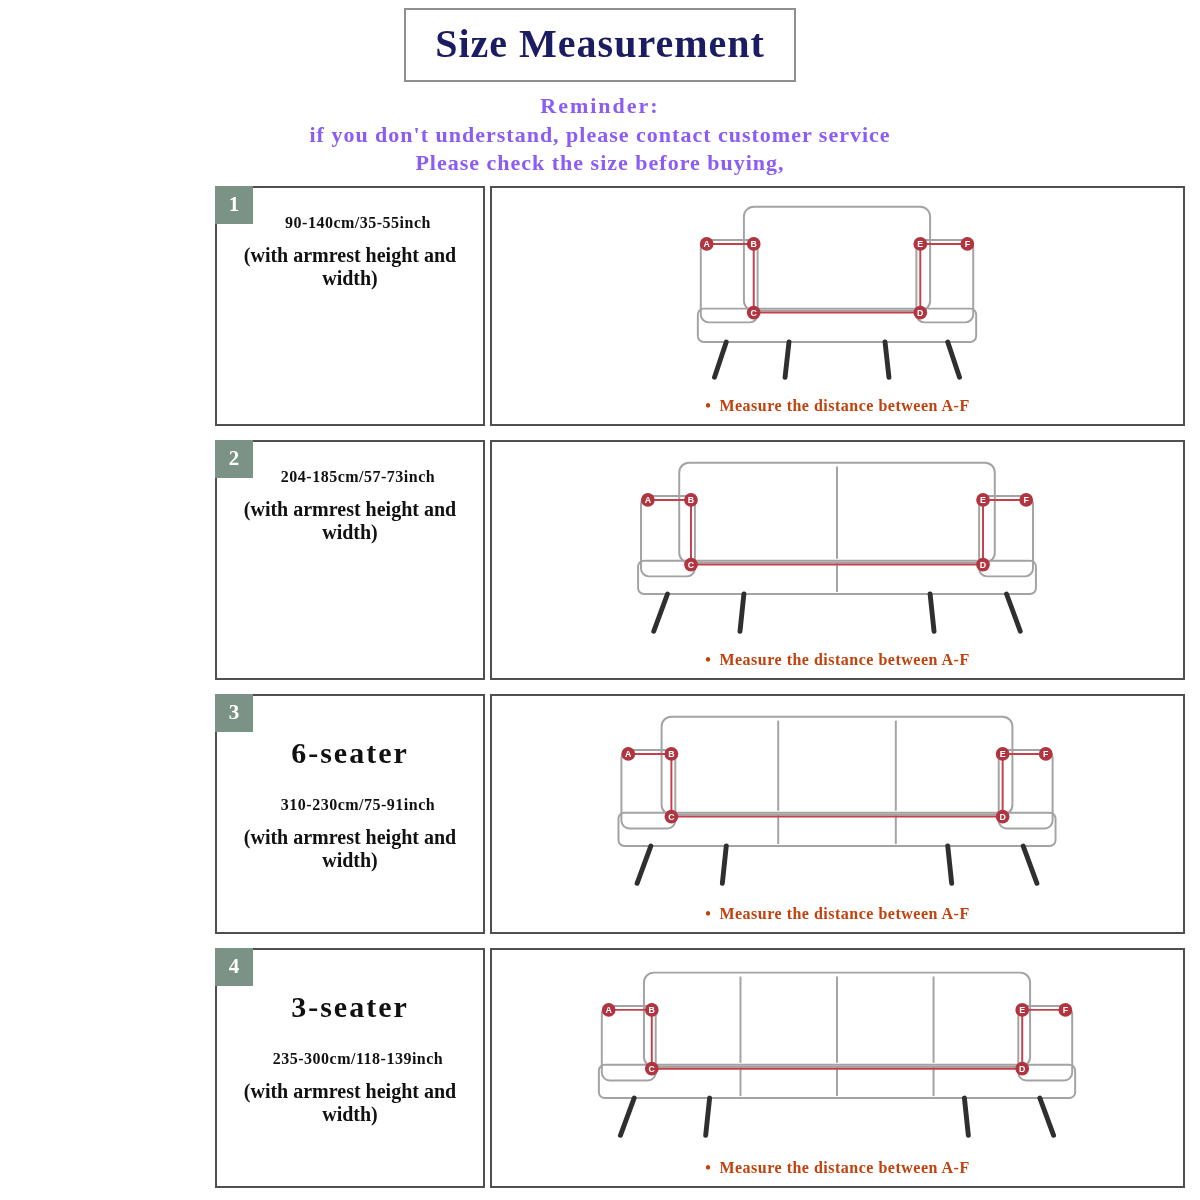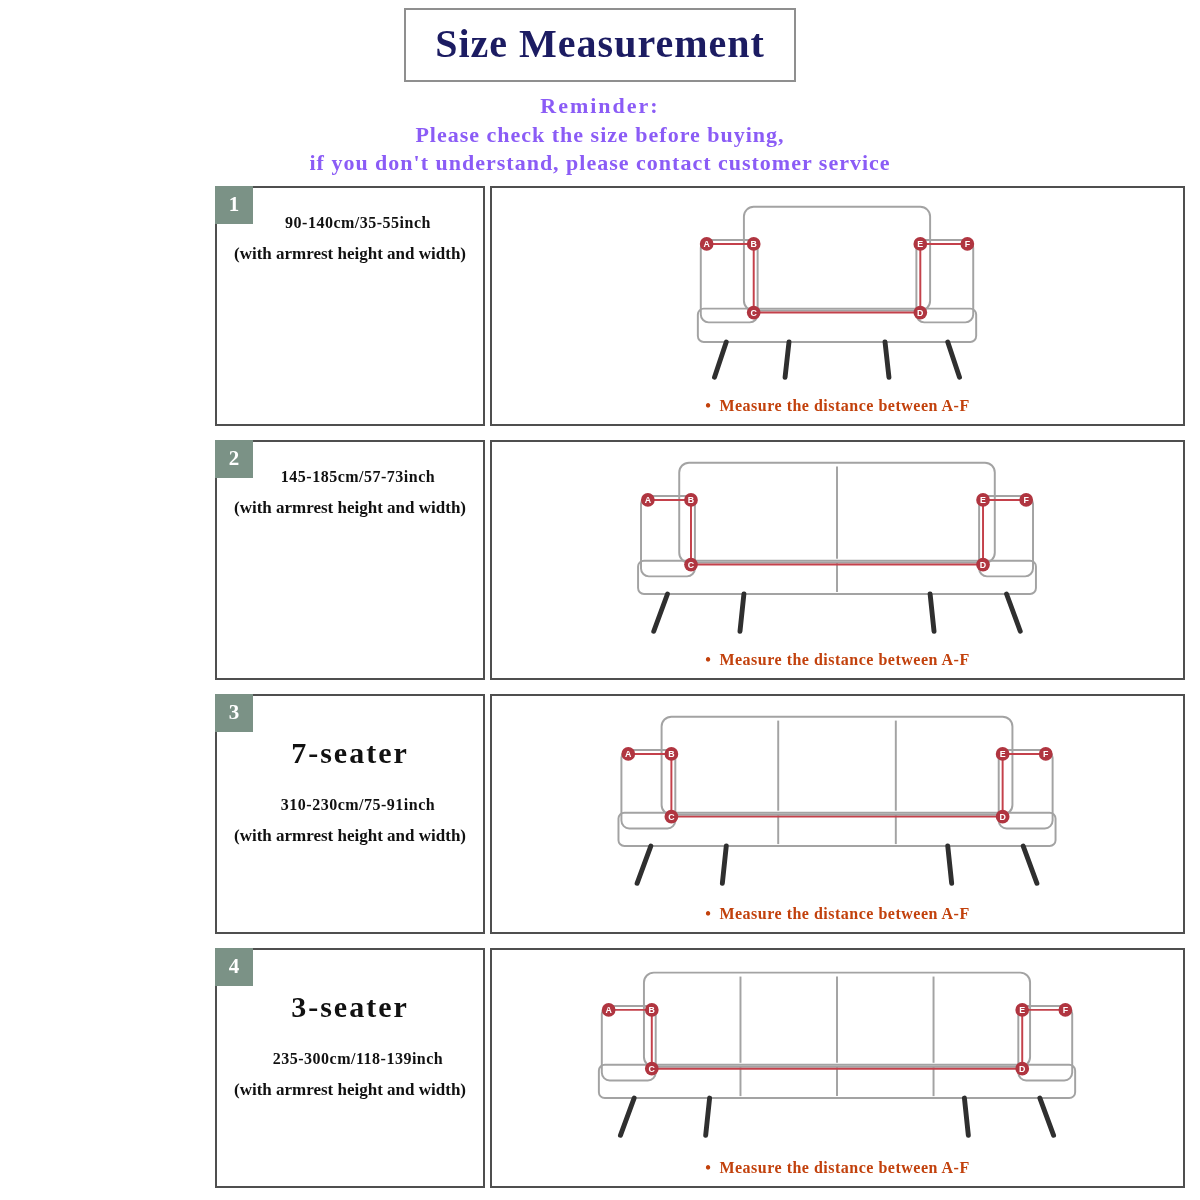--- a/index.html
+++ b/index.html
@@ -41,21 +41,21 @@
     top:-2px; left:-2px;
     width:38px; height:38px;
     background:#7b9286;
     color:#ffffff;
     font-size:21px;
     font-weight:bold;
     display:flex; align-items:center; justify-content:center;
   }
   .seat-label { margin-top:40px; font-size:30px; font-weight:bold; letter-spacing:2px; }
   .seat-size  { margin-top:26px; font-size:16px; font-weight:bold; letter-spacing:0.5px;padding-left:16px; }
-  .seat-note  { margin-top:12px; font-size:17px; font-weight:bold; }
+  .seat-note  { margin-top:12px; font-size:20px; font-weight:bold; }
   .right-box {
     position:relative;
     width:695px;
     border:2px solid #4f4f4f;
     background:#ffffff;
   }
   .sofa-svg { display:block; width:100%; height:196px; margin-top:5px; }
   .caption {
     position:absolute;
     bottom:9px; left:0;
@@ -82,22 +82,22 @@
 </style>
 </head>
 <body>
 
 <div class="title-box">
   <div class="title">Size Measurement</div>
 </div>
 
 <div class="reminder">
   <div class="reminder-heading">Reminder:</div>
+  <div class="reminder-line">if you don't understand, please contact customer service</div>
   <div class="reminder-line">Please check the size before buying,</div>
-  <div class="reminder-line">if you don't understand, please contact customer service</div>
 </div>
 
 <div class="rows">
 
   <div class="row">
     <div class="left-box">
       <div class="badge">1</div>
       <div class="seat-size">90-140cm/35-55inch</div>
       <div class="seat-note">(with armrest height and width)</div>
     </div>
@@ -133,21 +133,21 @@
       </svg>
       <div class="caption">
         <span class="bullet">•</span><span>Measure the distance between A-F</span>
       </div>
     </div>
   </div>
 
   <div class="row">
     <div class="left-box">
       <div class="badge">2</div>
-      <div class="seat-size">145-185cm/57-73inch</div>
+      <div class="seat-size">204-185cm/57-73inch</div>
       <div class="seat-note">(with armrest height and width)</div>
     </div>
     <div class="right-box">
       <svg class="sofa-svg" viewBox="0 0 691 200">
         <g class="sofa-line">
           <rect x="184" y="16" width="322" height="102" rx="10"></rect>
           <line x1="345" y1="20" x2="345" y2="114"></line>
           <rect x="145" y="50" width="55" height="82" rx="8"></rect>
           <rect x="490" y="50" width="55" height="82" rx="8"></rect>
           <rect x="142" y="116" width="406" height="34" rx="6"></rect>
@@ -177,21 +177,21 @@
       </svg>
       <div class="caption">
         <span class="bullet">•</span><span>Measure the distance between A-F</span>
       </div>
     </div>
   </div>
 
   <div class="row">
     <div class="left-box">
       <div class="badge">3</div>
-      <div class="seat-label">7-seater</div>
+      <div class="seat-label">6-seater</div>
       <div class="seat-size">310-230cm/75-91inch</div>
       <div class="seat-note">(with armrest height and width)</div>
     </div>
     <div class="right-box">
       <svg class="sofa-svg" viewBox="0 0 691 200">
         <g class="sofa-line">
           <rect x="166" y="16" width="358" height="100" rx="10"></rect>
           <line x1="285" y1="20" x2="285" y2="112"></line>
           <line x1="405" y1="20" x2="405" y2="112"></line>
           <rect x="125" y="50" width="55" height="80" rx="8"></rect>

